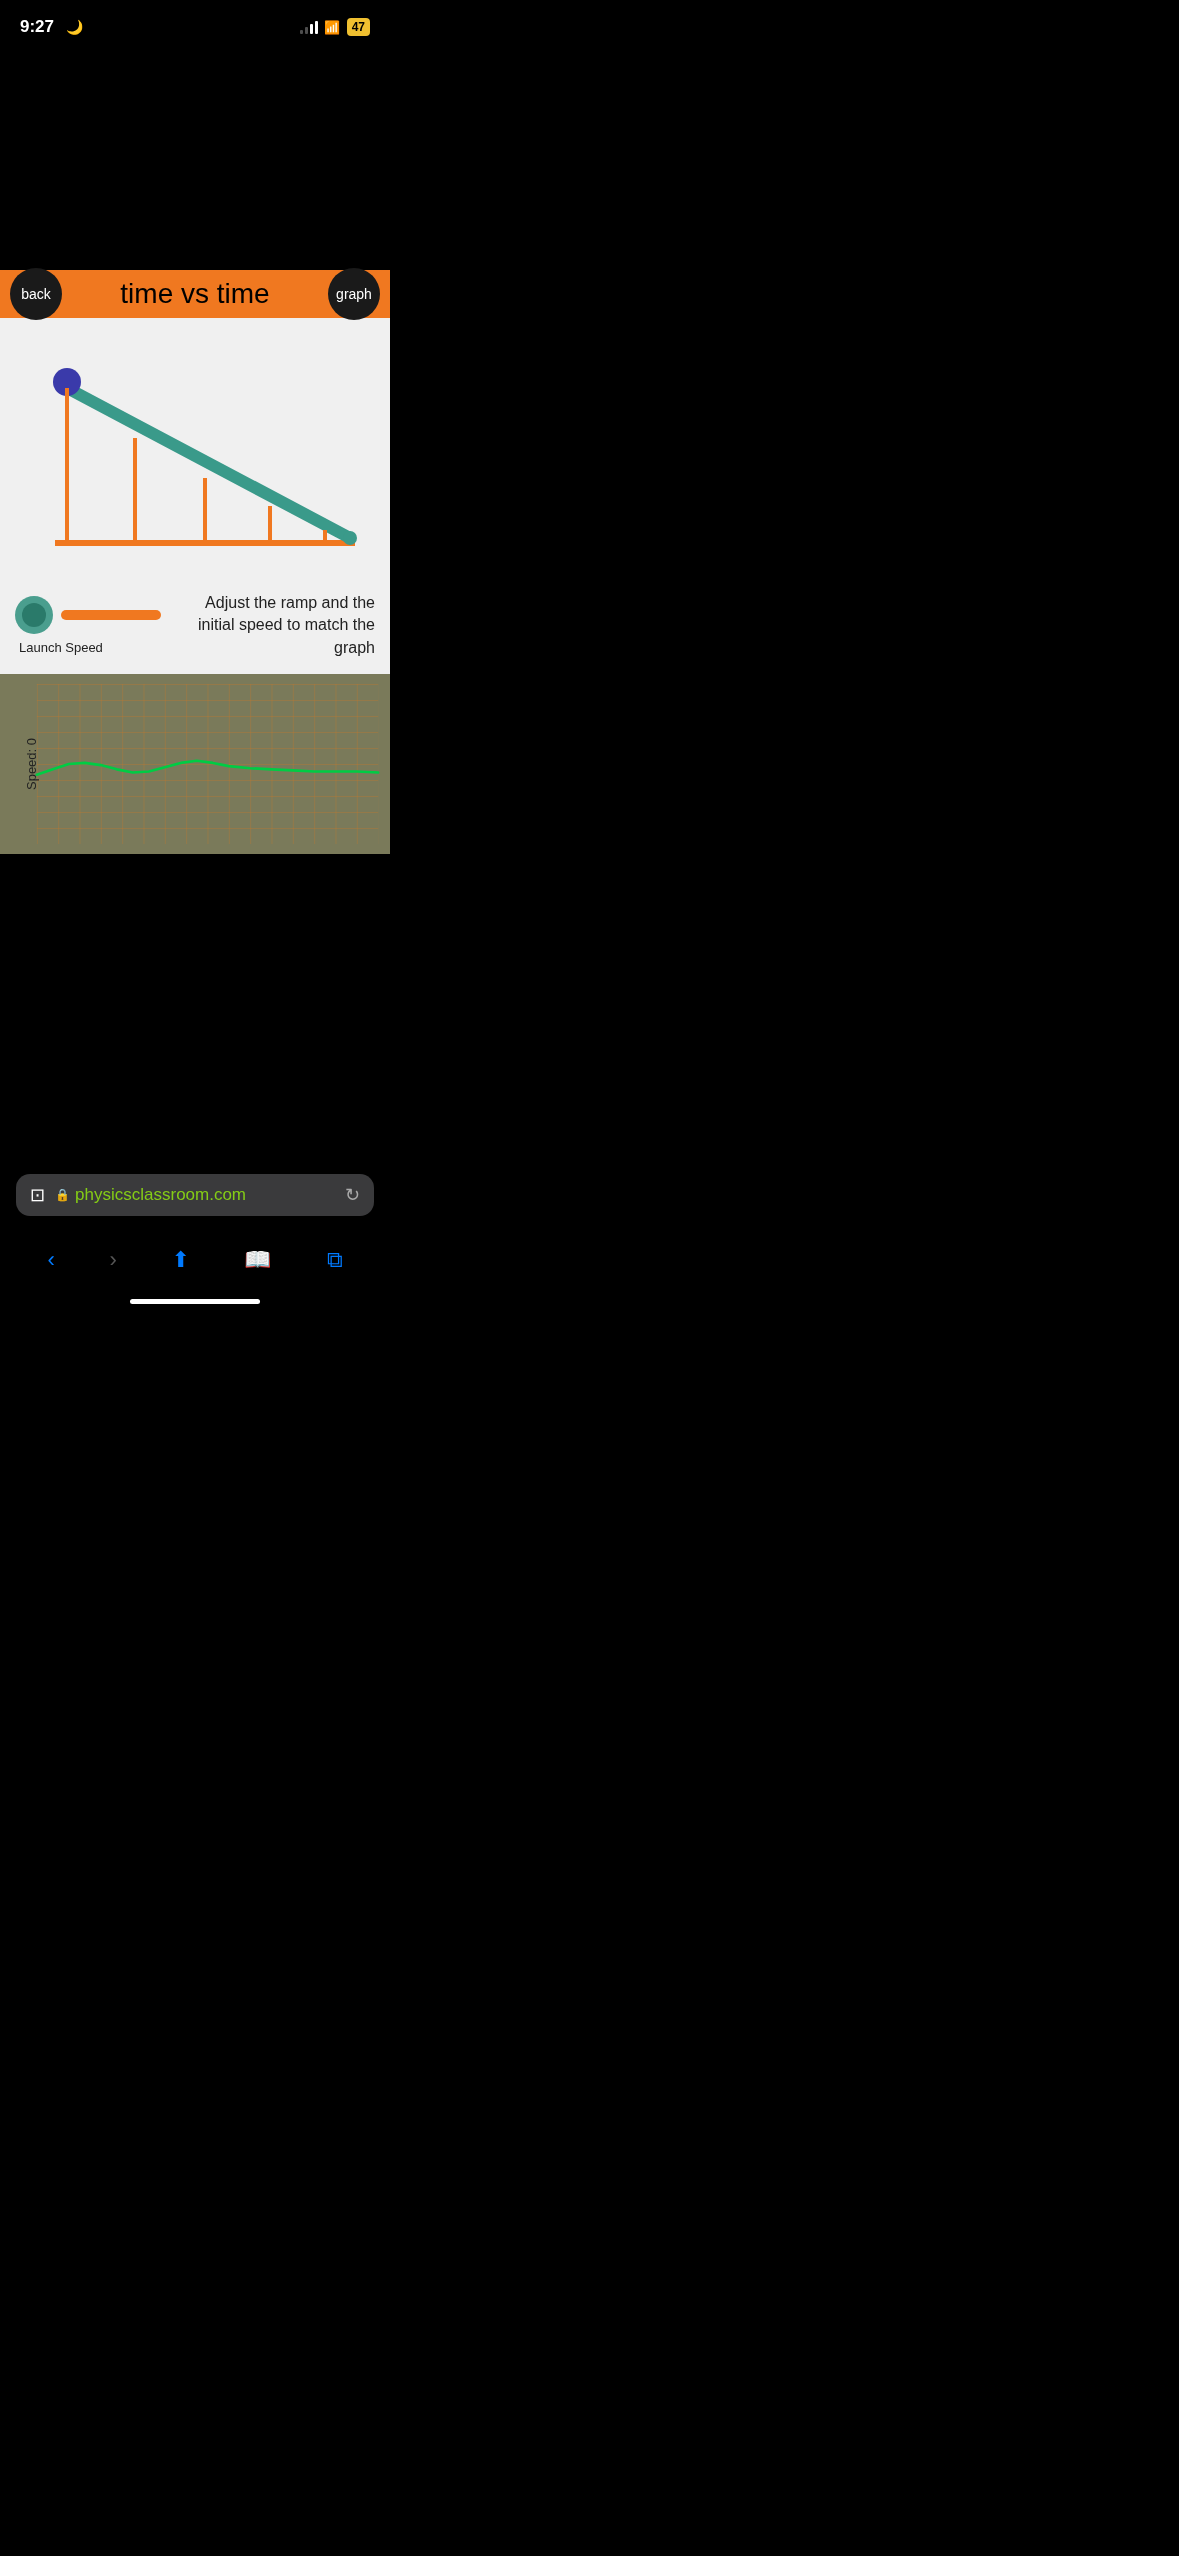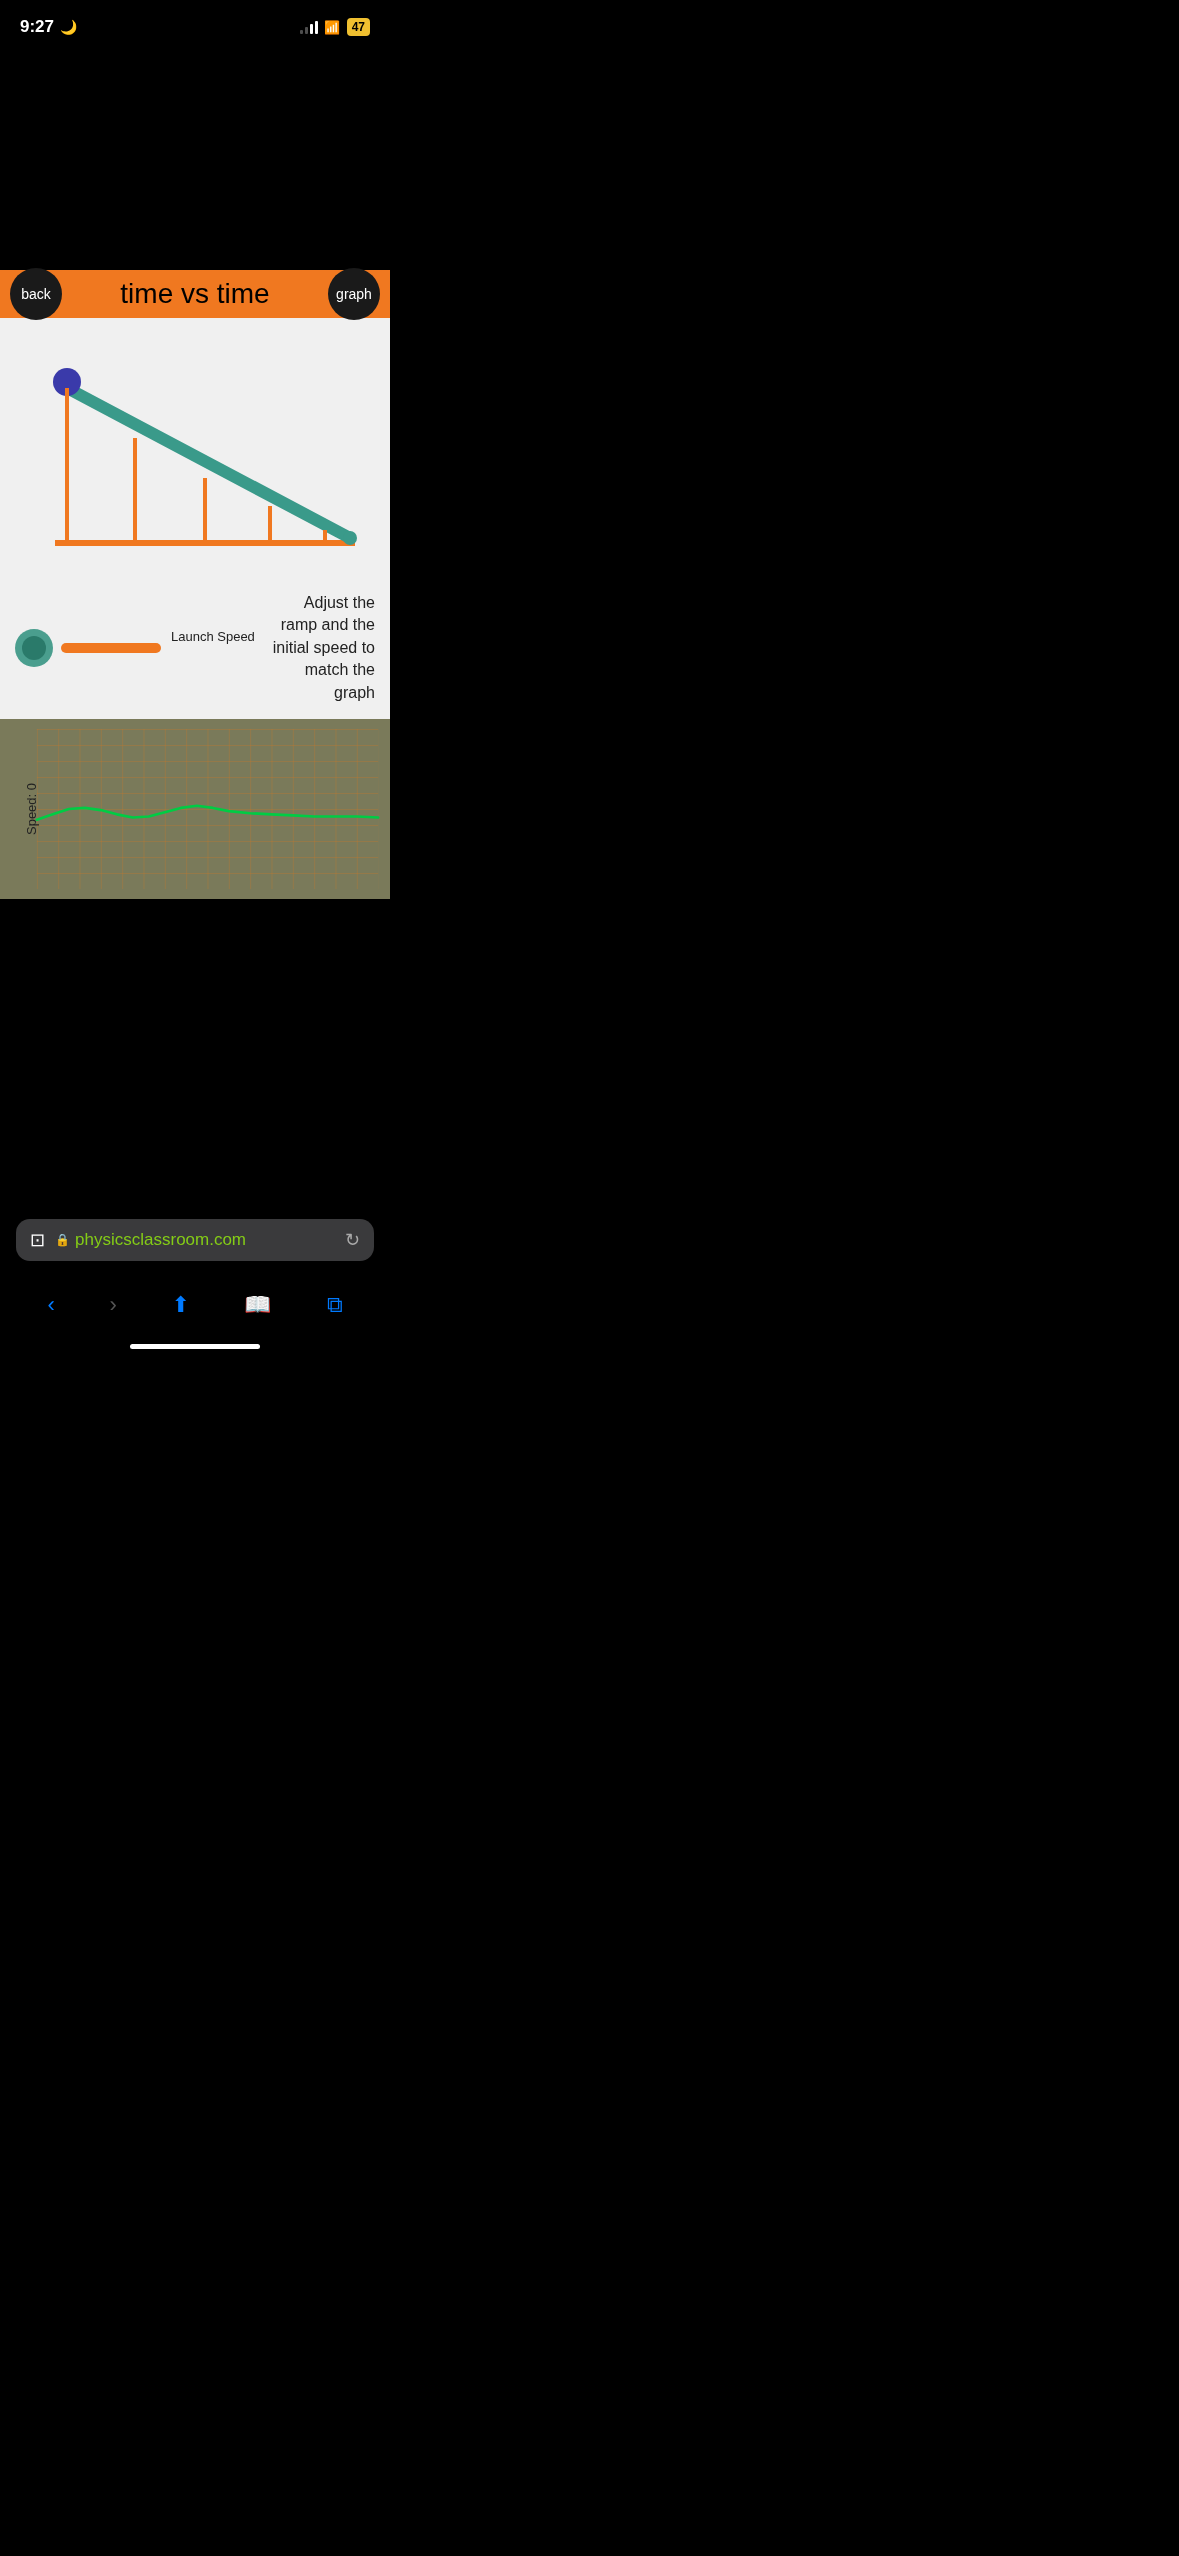--- a/index.html
+++ b/index.html
@@ -22,21 +22,21 @@
       color: #fff;
       font-size: 16px;
       font-weight: 600;
       background: #000;
       height: 50px;
     }
 
     .status-left {
       display: flex;
       align-items: center;
-      gap: 6px;
+      gap: 12px;
     }
 
     .status-time {
       font-size: 17px;
       font-weight: 700;
     }
 
     .moon-icon {
       font-size: 14px;
     }
@@ -135,21 +135,21 @@
     
     .controls-row {
       display: flex;
       align-items: center;
       gap: 15px;
       margin-top: 10px;
     }
 
     .launch-control {
       display: flex;
-      flex-direction: row;
+      flex-direction: column;
       align-items: flex-start;
       gap: 6px;
       justify-content: center;
     }
 
     .toggle-slider {
       display: flex;
       align-items: center;
       gap: 8px;
     }

